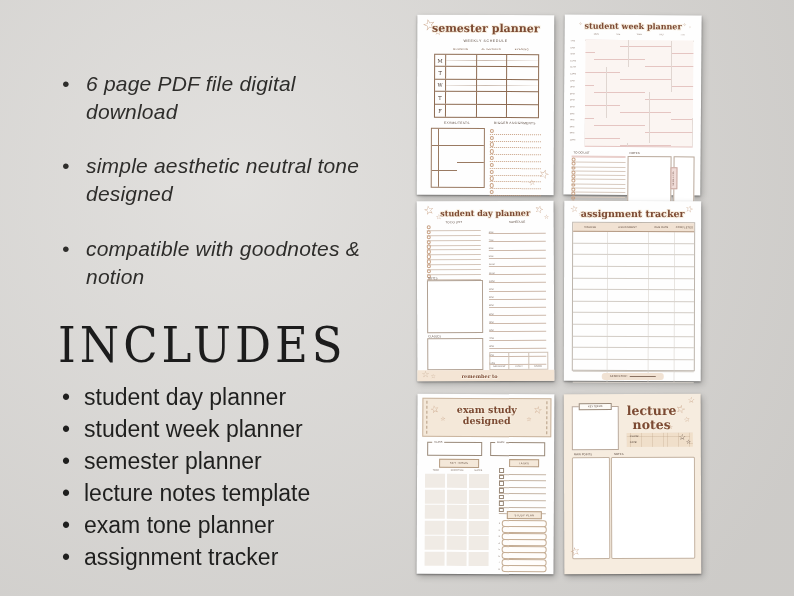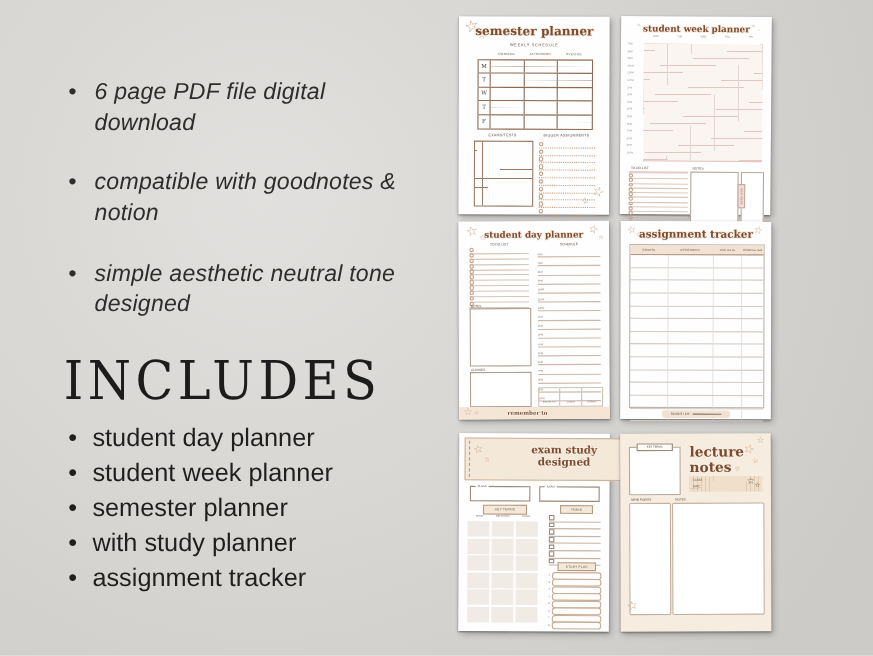--- a/index.html
+++ b/index.html
@@ -20,21 +20,21 @@
   .includes li::before{content:"\2022";position:absolute;left:2px;top:0;}
 
   
   .card{position:absolute;width:137px;height:180px;background:#fefefe;
     box-shadow:0 1px 2px rgba(0,0,0,.4),2px 3px 6px rgba(0,0,0,.22);}
   .star{position:absolute;color:#c8a184;line-height:1;pointer-events:none;}
   .star::before{content:"\2606";}
   .spark{position:absolute;color:#cbb29b;line-height:1;}
   .spark::before{content:"\2727";}
   .retro{font-family:"DejaVu Serif",serif;font-weight:bold;color:#7c4a33;
-    text-shadow:-.8px -.8px 0 #f7eedf,.8px -.8px 0 #f7eedf,-.8px .8px 0 #f7eedf,.8px .8px 0 #f7eedf;}
+    text-shadow:-.8px -.8px 0 #f7eedf,.8px -.8px 0 #f7eedf,-.8px .8px 0 #f7eedf,.8px .8px 0 #f7eedf;text-align:center;}
 
   
   .t-sem{position:absolute;top:7px;width:100%;text-align:center;font-size:11px;}
   .sem-sub{position:absolute;top:24px;width:100%;text-align:center;font-size:3.6px;letter-spacing:.6px;color:#5c4b40;}
   .sem-heads{position:absolute;left:28px;top:33px;width:92px;display:flex;}
   .sem-heads span{flex:1;text-align:center;font-size:2.7px;color:#7a5a45;letter-spacing:.3px;}
   .sem-table{position:absolute;left:17px;top:39px;width:103px;height:62px;border:.6px solid #8d6b52;}
   .sem-row{display:grid;grid-template-columns:11px 1fr 1fr 1fr;height:12.4px;border-bottom:.6px solid #8d6b52;box-sizing:border-box;}
   .sem-row:last-child{border-bottom:none;}
   .sem-letter{border-right:.6px solid #8d6b52;display:flex;align-items:center;justify-content:center;
@@ -107,21 +107,21 @@
   .trk-head span:nth-child(4){width:16%;}
   .trk-row{height:10.65px;border-bottom:.4px solid #d2ccc5;
     background-image:linear-gradient(#d2ccc5,#d2ccc5),linear-gradient(#d2ccc5,#d2ccc5),linear-gradient(#d2ccc5,#d2ccc5);
     background-size:.5px 100%;background-position:28% 0,62% 0,84% 0;background-repeat:no-repeat;}
   .trk-pill{position:absolute;left:38px;top:171.5px;width:62px;height:7px;background:#f1e2d3;border-radius:3px;
     display:flex;align-items:center;justify-content:center;font-size:2.8px;color:#5a4436;letter-spacing:.2px;}
   .trk-pill i{display:inline-block;width:26px;border-bottom:.5px solid #8a7262;margin-left:2px;}
 
   
   .exam-banner{position:absolute;left:5px;top:4px;width:127px;height:37px;background:#f4e8d9;
-    border:.6px solid #c9b49e;padding-left:26px;}
+    border:.6px solid #c9b49e;}
   .exam-banner::before,.exam-banner::after{content:"";position:absolute;top:2px;bottom:2px;border-left:.8px dashed #b59c82;}
   .exam-banner::before{left:3px;}
   .exam-banner::after{right:3px;}
   .t-exam{width:100%;text-align:center;font-size:9.5px;line-height:1.15;margin-top:6px;}
   .exam-field{position:absolute;top:48px;height:12px;border:.6px solid #9a8a7a;background:#fff;}
   .exam-field span{position:absolute;left:4px;top:-1.8px;background:#fff;padding:0 2px;font-size:2.5px;color:#5c4b40;}
   .exam-badge{position:absolute;background:#f4e8d9;border:.6px solid #b59c82;display:flex;align-items:center;
     justify-content:center;font-size:2.7px;color:#5a4436;letter-spacing:.3px;}
   .exam-heads{position:absolute;left:8px;top:75px;width:64px;display:flex;}
   .exam-heads span{flex:1;text-align:center;font-size:2.2px;color:#7a6a5f;}
@@ -155,30 +155,31 @@
 </style>
 </head>
 <body>
 
 <div id="canvas">
 
   <div id="left">
     <ul class="features">
 
     <li>6 page PDF file digital download</li>
+        <li>simple aesthetic neutral tone designed</li>
         <li>compatible with goodnotes &amp; notion</li>
-        <li>simple aesthetic neutral tone designed</li>
       </ul>
     <div class="includes-title">INCLUDES</div>
     <ul class="includes">
 
     <li>student day planner</li>
         <li>student week planner</li>
         <li>semester planner</li>
-        <li>with study planner</li>
+        <li>lecture notes template</li>
+        <li>exam tone planner</li>
         <li>assignment tracker</li>
       </ul>
   </div>
 
   <div class="card" id="c1" style="left:417px;top:15px;transform:rotate(.2deg);">
     <span class="star" style="left:5px;top:2px;font-size:15px;transform:rotate(-14deg);"></span>
     <span class="star" style="left:17px;top:13px;font-size:9px;transform:rotate(12deg);"></span>
     <div class="retro t-sem">semester planner</div>
     <div class="sem-sub">WEEKLY SCHEDULE</div>
     <div class="sem-heads">

